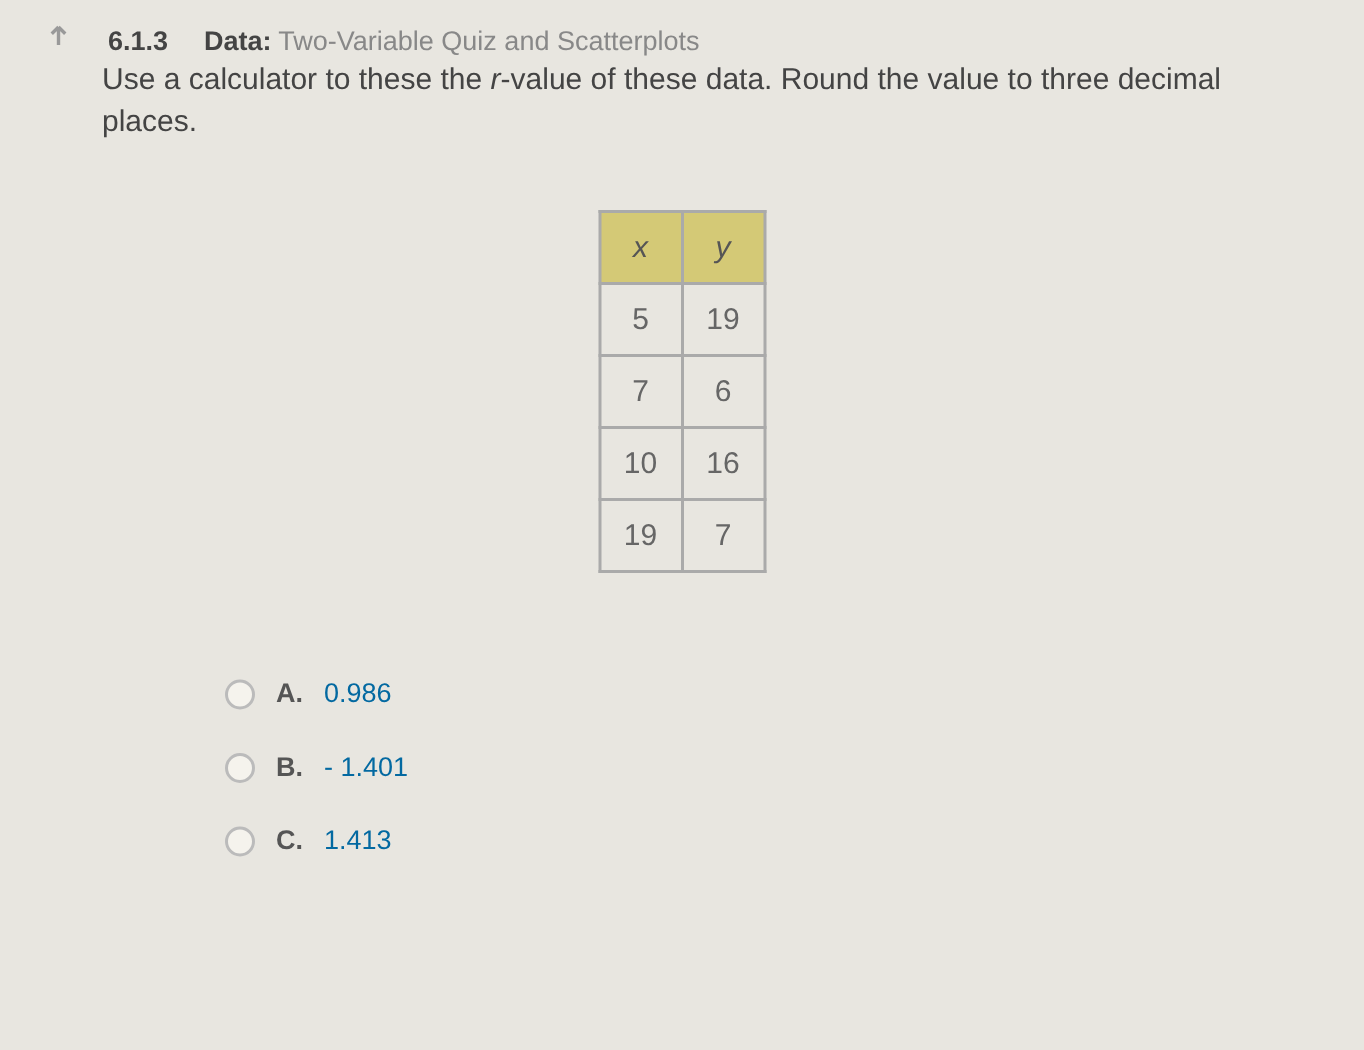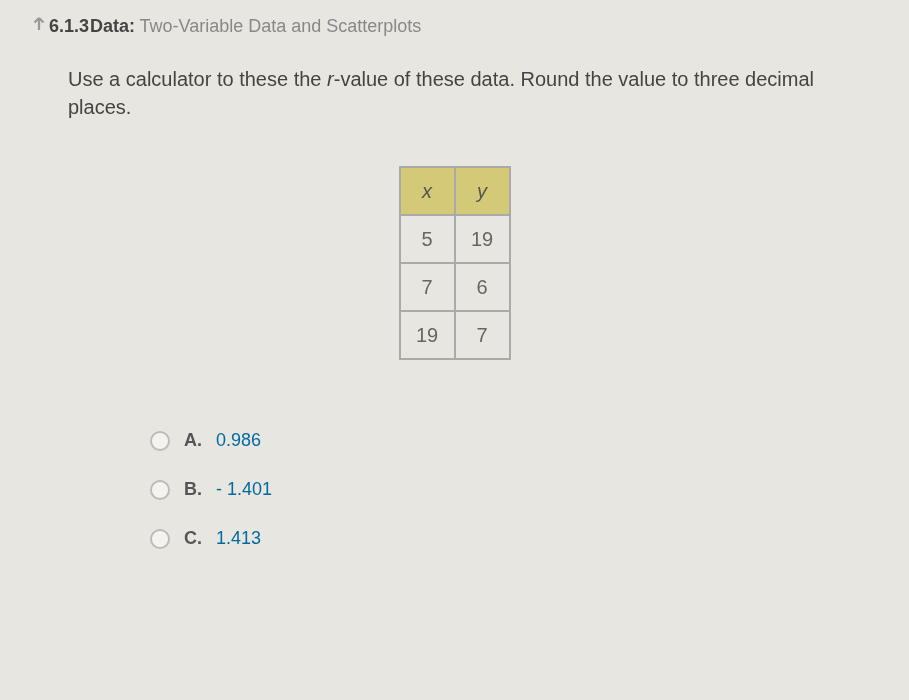--- a/index.html
+++ b/index.html
@@ -11,22 +11,22 @@
       font-family: Arial, Helvetica, sans-serif;
       background: #e8e6e0;
       width: 909px;
       height: 700px;
       padding: 15px 30px;
       color: #555;
     }
     .header-row {
       display: flex;
       align-items: center;
-      gap: 1px;
-      margin-bottom: 27px;
+      gap: 24px;
+      margin-bottom: 0;
     }
     .back-icon {
       color: #999;
       font-size: 20px;
       font-weight: bold;
     }
     .quiz-number {
       font-size: 18px;
       color: #444;
       font-weight: bold;
@@ -105,21 +105,21 @@
 
 <div class="header-row">
   <span class="back-icon">
     <svg width="18" height="18" viewBox="0 0 24 24" fill="none" stroke="#999" stroke-width="3">
       <path d="M12 20 L12 4 M12 4 L6 10 M12 4 L18 10"></path>
     </svg>
   </span>
   <span class="quiz-number">6.1.3</span>
   <span>
     <span class="quiz-label">Data:</span>
-    <span class="quiz-title">Two-Variable Data and Scatterplots</span>
+    <span class="quiz-title">Two-Variable Quiz and Scatterplots</span>
   </span>
 </div>
 
 <div class="question">
   <span>Use a calculator to these the </span><span class="rvalue">r</span><span>-value of these data. Round the value to three decimal places.</span>
 </div>
 
 <div class="table-wrap">
   <table>
     <thead>
@@ -129,20 +129,24 @@
       </tr>
     </thead>
     <tbody>
       <tr>
         <td>5</td>
         <td>19</td>
       </tr>
       <tr>
         <td>7</td>
         <td>6</td>
+      </tr>
+      <tr>
+        <td>10</td>
+        <td>16</td>
       </tr>
       <tr>
         <td>19</td>
         <td>7</td>
       </tr>
     </tbody>
   </table>
 </div>
 
 <div class="options">

